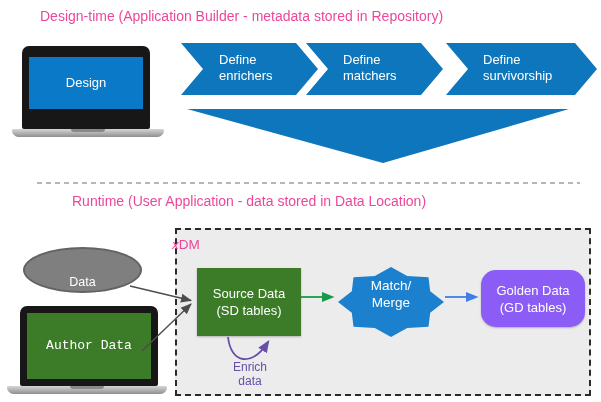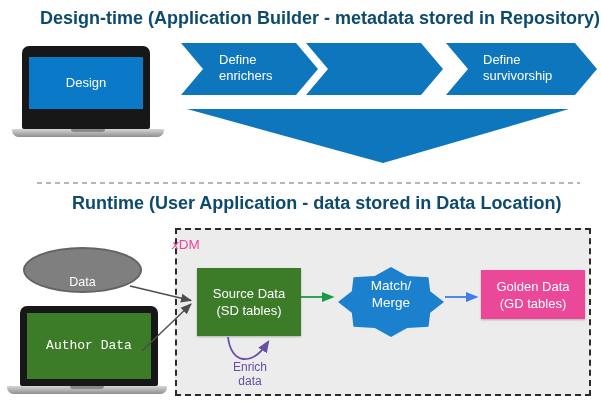--- a/index.html
+++ b/index.html
@@ -1,21 +1,21 @@
 <!DOCTYPE html>
 <html><head>
 <meta charset="utf-8">
 <style>
   html,body { margin:0; padding:0; background:#ffffff; }
   .canvas {
     position:relative; width:601px; height:402px; background:#ffffff;
     font-family:"Liberation Sans", sans-serif; overflow:hidden;
   }
   .abs { position:absolute; }
-  .sec-title { font-weight:bold; font-size:18px; color:#0c4a6e; white-space:nowrap; }
+  .sec-title { font-weight:normal; font-size:14px; color:#ec4899; white-space:nowrap; }
   .white-label { color:#ffffff; font-size:13px; line-height:16px; }
   .center { text-align:center;margin-top:39px; }
 
   
   .bezel { position:absolute; background:#171717; border-radius:7px 7px 2px 2px; }
   .screen { position:absolute; display:flex; align-items:center; justify-content:center; }
   .base  { position:absolute; background:linear-gradient(#d6d6d6,#8f8f8f); border-radius:2px 2px 9px 9px; }
   .notch { position:absolute; background:#898989; border-radius:0 0 5px 5px; }
 
   
@@ -25,21 +25,21 @@
   .xdm-label .it { font-style:italic; }
 
   .ellipse { position:absolute; left:23px; top:247px; width:119px; height:46px;
              background:#7f7f7f; border:2px solid #636363; border-radius:50%;
              box-sizing:border-box; display:flex; align-items:center; justify-content:center; z-index:2; }
   .ellipse .white-label { font-size:12.5px; line-height:15px; width:76px; }
 
   .flow-box { position:absolute; display:flex; flex-direction:column; align-items:center;
               justify-content:center; box-shadow:0 1px 2px rgba(0,0,0,0.25); z-index:2; }
   .src-box { left:197px; top:268px; width:104px; height:68px; background:#3c7b27; }
-  .gold-box { left:481px; top:270px; width:104px; height:49px; background:#ec4899; }
+  .gold-box { left:481px; top:270px; width:104px; height:57px; background:#8b5cf6;border-radius:15px; }
   .flow-box .white-label { line-height:17px; }
 
   .lbl-layer { z-index:4; }
   svg.shape-layer { position:absolute; left:0; top:0; z-index:3; pointer-events:none; }
 
   .enrich { position:absolute; left:222px; top:361px; width:56px; text-align:center;
             color:#674ea7; font-size:12px; line-height:13.5px; z-index:4; }
   .star-label { position:absolute; left:361px; top:277px; width:60px; text-align:center;
                 font-size:13.5px; line-height:17px; z-index:4; }
   .deploy-label { position:absolute; left:338px; top:112px; width:80px; text-align:center; z-index:4; }
@@ -118,20 +118,21 @@
 
     <line x1="130" y1="286" x2="191" y2="300.5" stroke-width="1.4" marker-end="url(#ah-dark)" stroke="#4d4d4d"></line>
     <line x1="142" y1="351" x2="191" y2="304" stroke-width="1.4" marker-end="url(#ah-dark)" stroke="#4d4d4d"></line>
     <line x1="301" y1="297" x2="332" y2="297" stroke-width="1.8" marker-end="url(#ah-green)" stroke="#179b4b"></line>
     <line x1="445" y1="297" x2="476" y2="297" stroke-width="1.8" marker-end="url(#ah-blue)" stroke="#3f7de8"></line>
 
     <path d="M 228,337 C 231,364 252,367 268,342" fill="none" stroke-width="1.8" marker-end="url(#ah-purple)" stroke="#674ea7"></path>
   </svg>
 
   <div class="chev-label white-label lbl-layer" style="left:219px;">Define enrichers</div>
+  <div class="chev-label white-label lbl-layer" style="left:343px;">Define matchers</div>
   <div class="chev-label white-label lbl-layer" style="left:483px;">Define survivorship</div>
 
 
   <div class="star-label white-label">
     <div>Match/</div>
     <div>Merge</div>
   </div>
 
   <div class="enrich">Enrich data</div>
 

